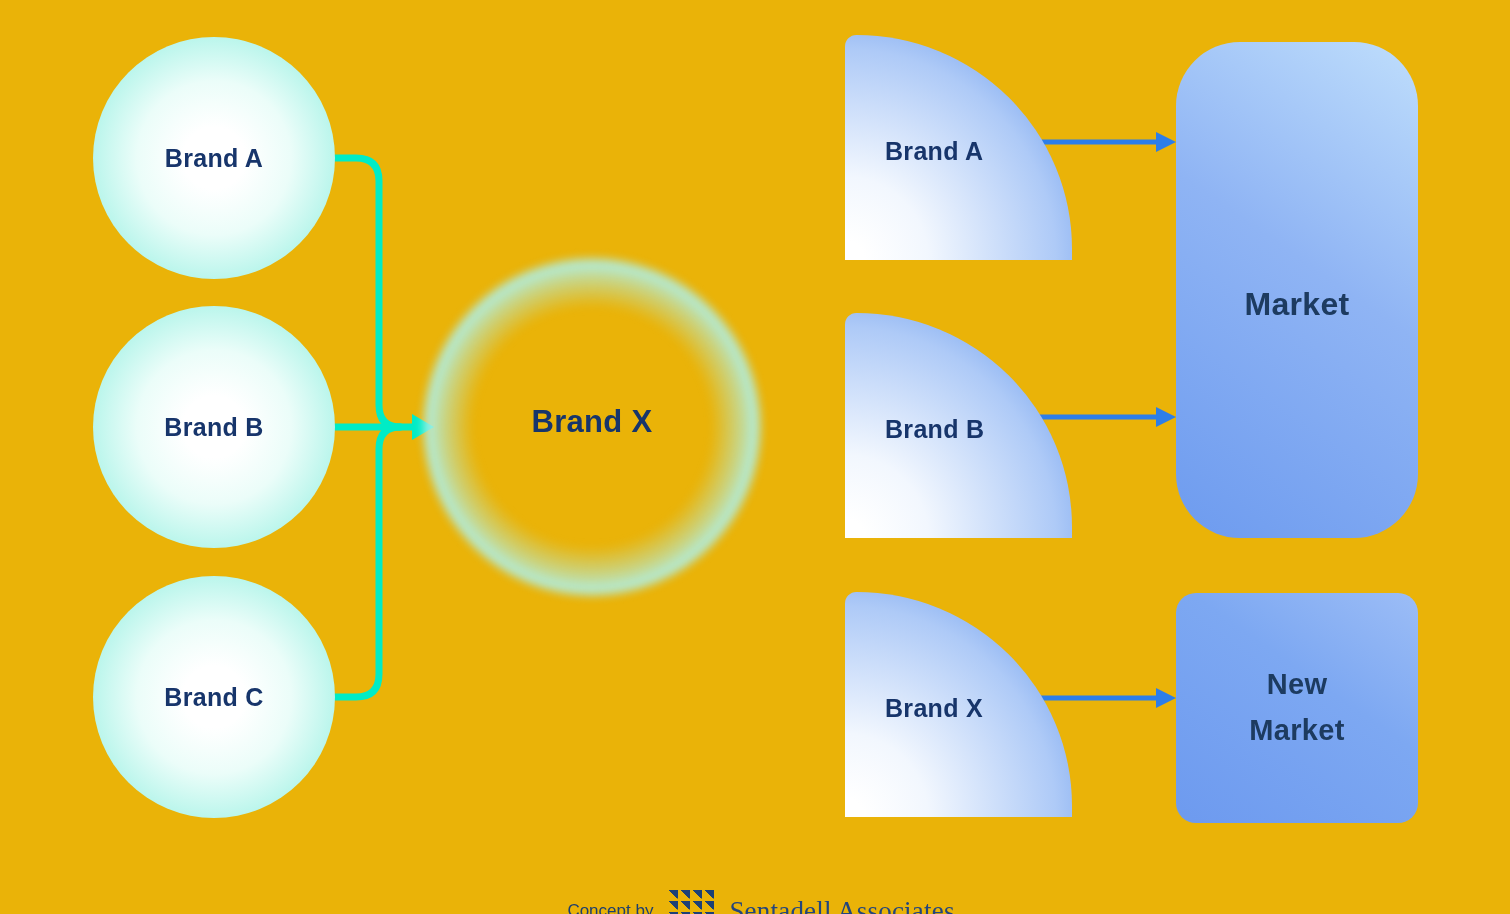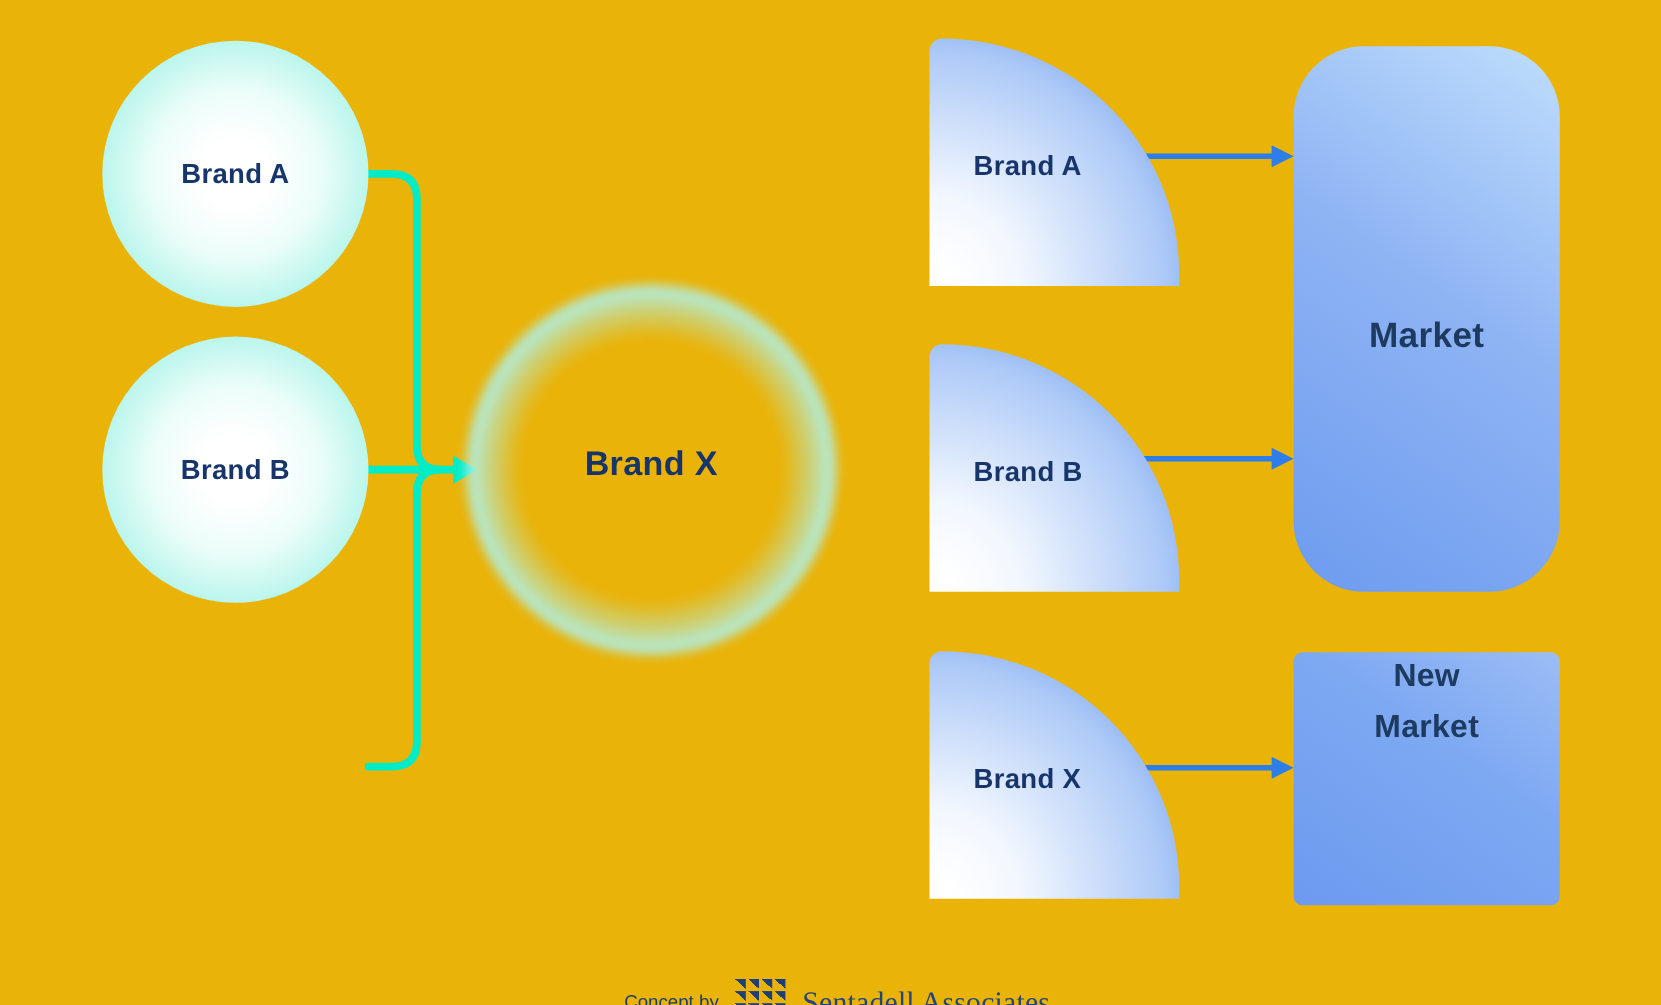--- a/index.html
+++ b/index.html
@@ -61,23 +61,23 @@
   }
 
   .market-box{
     position:absolute;left:1176px;top:42px;width:242px;height:496px;border-radius:64px;
     background:linear-gradient(215deg, var(--blue-light) 0%, #8fb4f4 45%, #6d9bef 100%);
     display:flex;align-items:center;justify-content:center;
   }
   .market-box .lbl{font-size:32px;font-weight:bold;color:var(--market-text);letter-spacing:.3px;margin-top:28px;}
 
   .new-market-box{
-    position:absolute;left:1176px;top:593px;width:242px;height:230px;border-radius:8px;
+    position:absolute;left:1176px;top:593px;width:242px;height:230px;border-radius:20px;
     background:linear-gradient(215deg, #9cbdf6 0%, #7da8f2 40%, #6d9aef 100%);
-    display:flex;justify-content:center;text-align:center;
+    display:flex;align-items:center;justify-content:center;text-align:center;
   }
   .new-market-box .lbl{
     font-size:29px;font-weight:bold;color:var(--market-text);
     width:150px;line-height:1.58;letter-spacing:.3px;
   }
 
   .footer{
     position:absolute;left:0;right:0;top:886px;height:50px;
     display:flex;align-items:center;justify-content:center;gap:15px;padding-left:12px;
   }
@@ -113,20 +113,23 @@
     <path class="b-line" d="M1038 698 H1157"></path>
     <polygon class="b-head" points="1156,688 1176,698 1156,708"></polygon>
   </svg>
 
   <div class="src-circle circle-a">
     <span class="lbl">Brand A</span>
   </div>
   <div class="src-circle circle-b">
     <span class="lbl">Brand B</span>
   </div>
+  <div class="src-circle circle-c">
+    <span class="lbl">Brand C</span>
+  </div>
 
   <div class="ring-glow"></div>
   <div class="ring-label">Brand X</div>
 
   <div class="quarter q1">
     <span class="lbl">Brand A</span>
   </div>
   <div class="quarter q2">
     <span class="lbl">Brand B</span>
   </div>

